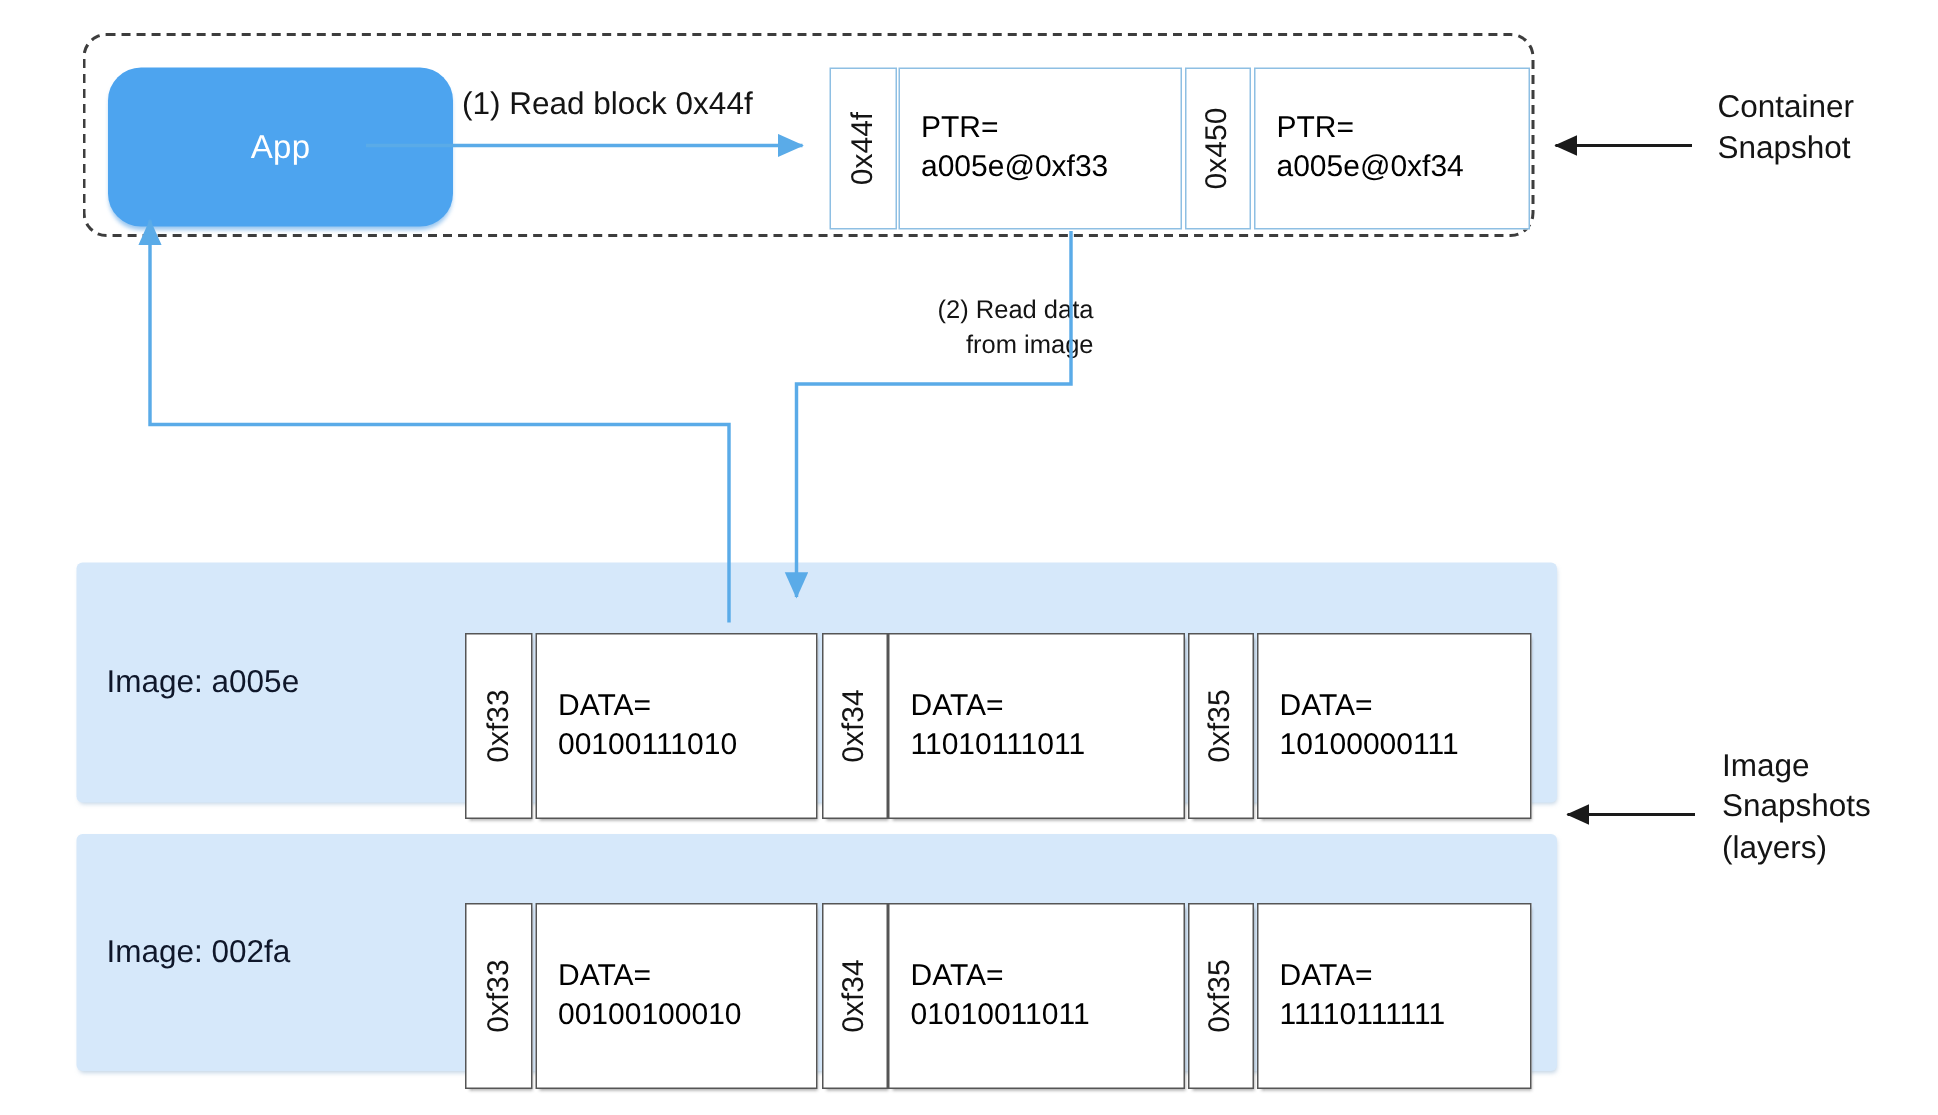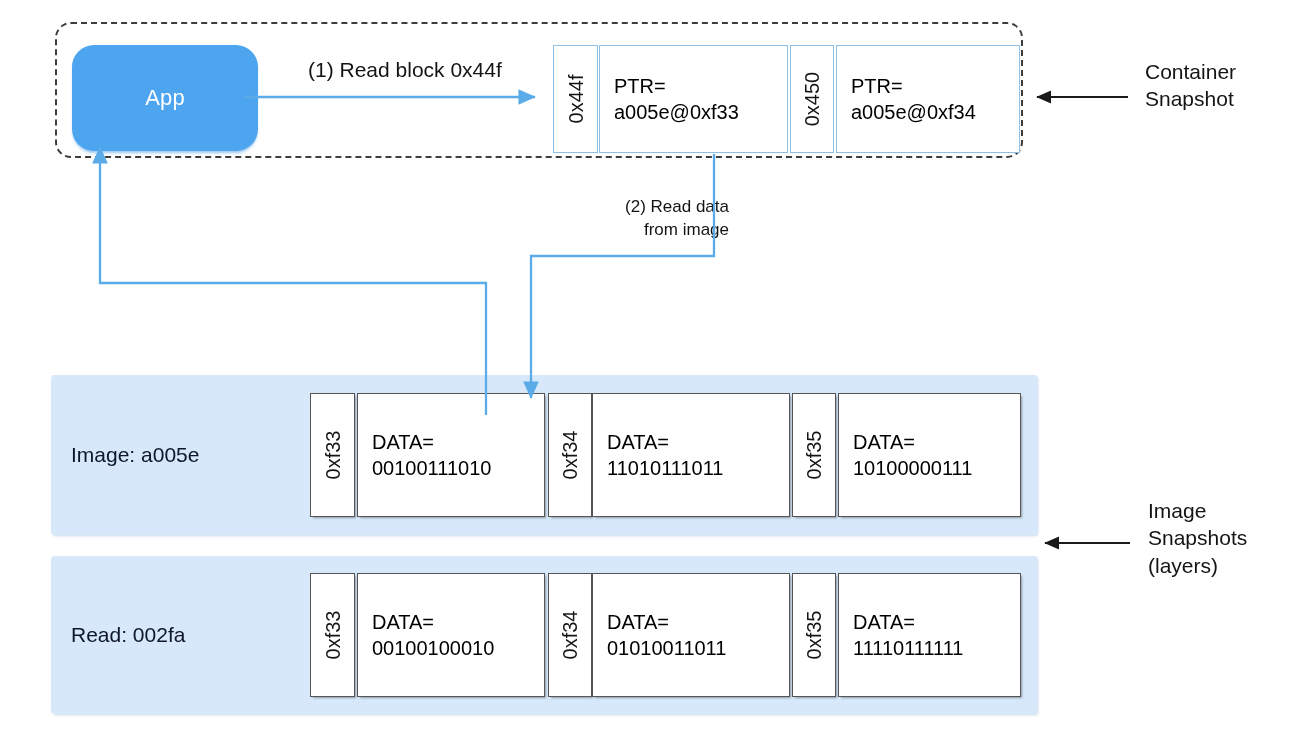--- a/index.html
+++ b/index.html
@@ -34,20 +34,21 @@
   
   .app-node {
     position: absolute;
     left: 72px;
     top: 45px;
     width: 186px;
     height: 106px;
     background: #4da4ef;
     border-radius: 22px;
     box-shadow: 0 3px 3px -1px rgba(120,180,235,0.75);
+    padding-left: 44px;
   }
   .app-node .app-label {
     position: absolute;
     left: 0;
     right: 0;
     top: 50%;
     transform: translateY(-50%);
     text-align: center;
     color: #ffffff;
     font-size: 22px;
@@ -59,20 +60,21 @@
     position: absolute;
     box-sizing: border-box;
     background: #ffffff;
   }
   .cell.blue-border {
     border: 1.6px solid #8ebfe3;
   }
   .cell.dark-border {
     border: 1.6px solid #555555;
     box-shadow: 1.5px 2px 2px -1px rgba(60,60,60,0.45);
+    margin-top: 29px;
   }
   .cell .addr {
     position: absolute;
     left: 50%;
     top: 50%;
     transform: translate(-50%, -50%) rotate(-90deg);
     white-space: nowrap;
     font-size: 20px;
     color: #141414;
   }
@@ -190,21 +192,21 @@
   </div>
   <div class="cell dark-border" style="left:792px; top:393px; width:44px; height:124px;">
     <span class="addr">0xf35</span>
   </div>
   <div class="cell dark-border" style="left:838px; top:393px; width:183px; height:124px;">
     <span class="body">DATA=
 10100000111</span>
   </div>
 
   <div class="layer-band" style="top:556px; height:158px;">
-    <span class="layer-label">Read: 002fa</span>
+    <span class="layer-label">Image: 002fa</span>
   </div>
   <div class="cell dark-border" style="left:310px; top:573px; width:45px; height:124px;">
     <span class="addr">0xf33</span>
   </div>
   <div class="cell dark-border" style="left:357px; top:573px; width:188px; height:124px;">
     <span class="body">DATA=
 00100100010</span>
   </div>
   <div class="cell dark-border" style="left:548px; top:573px; width:44px; height:124px;">
     <span class="addr">0xf34</span>

